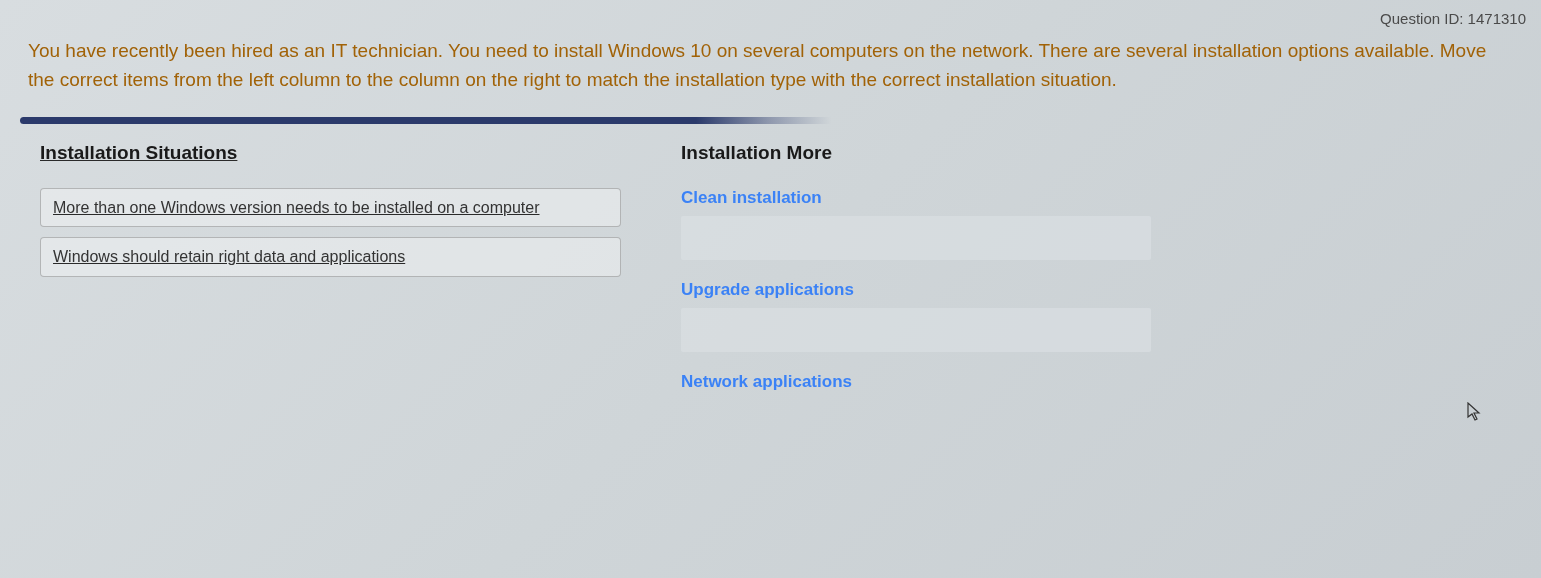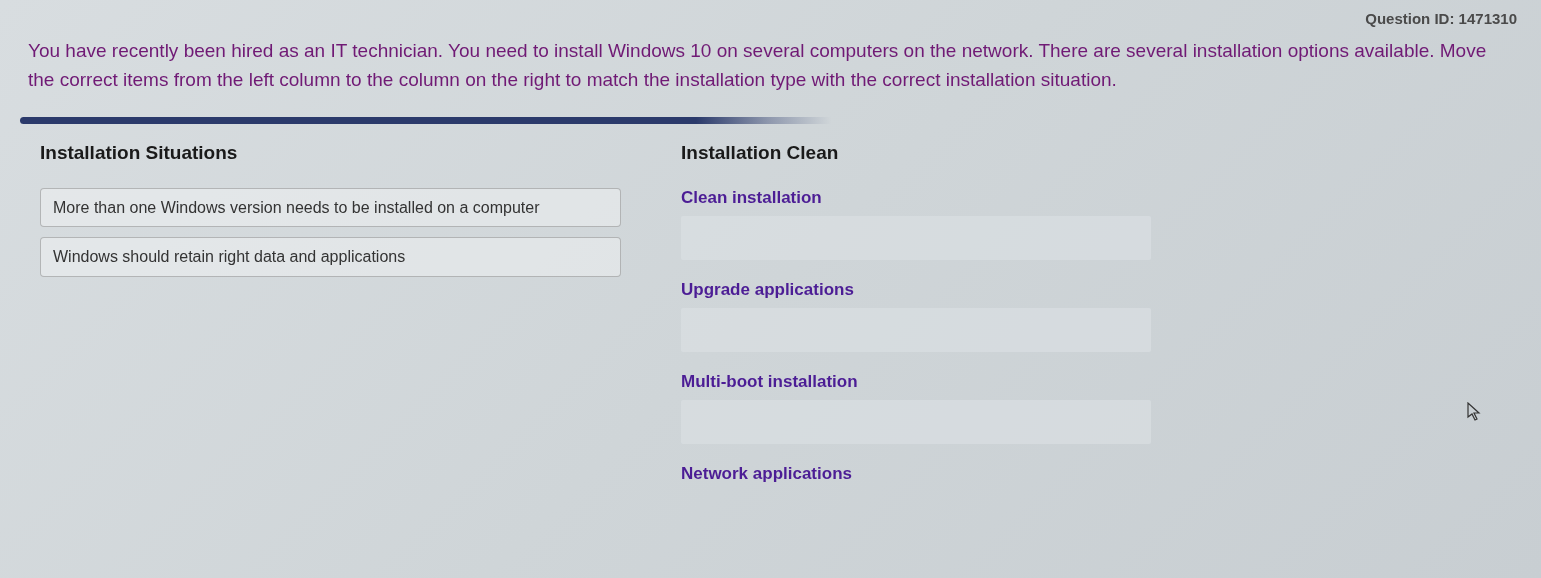--- a/index.html
+++ b/index.html
@@ -12,46 +12,46 @@
       background: linear-gradient(135deg, #d8dde0 0%, #cfd5d8 50%, #c8ced2 100%);
       width: 1541px;
       height: 578px;
       overflow: hidden;
       position: relative;
       color: #2a2a2a;
     }
     .question-id {
       position: absolute;
       top: 10px;
-      right: 24px;
+      right: 15px;
       font-size: 15px;
       color: #4a4a4a;
-      font-weight: bold;
     }
     .question-text {
       padding: 36px 28px 18px 28px;
       font-size: 19px;
       line-height: 1.55;
-      color: #701a75;
+      color: #a16207;
     }
     .divider {
       height: 7px;
       background: linear-gradient(to right, #2b3a6b 0%, #2b3a6b 65%, rgba(43,58,107,0.4) 72%, rgba(0,0,0,0.0) 78%);
       margin: 4px 0 18px 20px;
       border-radius: 4px;
       width: 1040px;
     }
     .columns {
       display: flex;
       align-items: flex-start;
       padding: 0 0 0 40px;
       gap: 60px;
     }
     .col-left {
       width: 581px;
+      text-decoration: underline;
     }
     .col-right {
       width: 470px;
     }
     .col-heading {
       font-size: 19px;
       font-weight: bold;
       color: #1a1a1a;
       margin-bottom: 24px;
     }
@@ -65,21 +65,21 @@
       line-height: 1.35;
       color: #333;
       cursor: grab;
     }
     .type-block {
       margin-bottom: 20px;
     }
     .type-label {
       font-size: 17px;
       font-weight: 600;
-      color: #4c1d95;
+      color: #3b82f6;
       margin-bottom: 8px;
     }
     .drop-zone {
       height: 44px;
       background: rgba(220,225,228,0.6);
       border-radius: 2px;
     }
     .cursor {
       position: absolute;
       right: 58px;
@@ -101,36 +101,32 @@
 <div class="columns">
 
   <div class="col-left">
     <div class="col-heading">Installation Situations</div>
 
     <div class="drag-item">More than one Windows version needs to be installed on a computer</div>
     <div class="drag-item">Windows should retain right data and applications</div>
   </div>
 
   <div class="col-right">
-    <div class="col-heading">Installation Clean</div>
+    <div class="col-heading">Installation More</div>
 
     <div class="type-block">
       <div class="type-label">Clean installation</div>
       <div class="drop-zone"></div>
     </div>
 
     <div class="type-block">
       <div class="type-label">Upgrade applications</div>
       <div class="drop-zone"></div>
     </div>
 
-    <div class="type-block">
-      <div class="type-label">Multi-boot installation</div>
-      <div class="drop-zone"></div>
-    </div>
 
     <div class="type-block">
       <div class="type-label">Network applications</div>
     </div>
   </div>
 
 </div>
 
 <div class="cursor">
   <svg width="16" height="20" viewBox="0 0 16 20">

